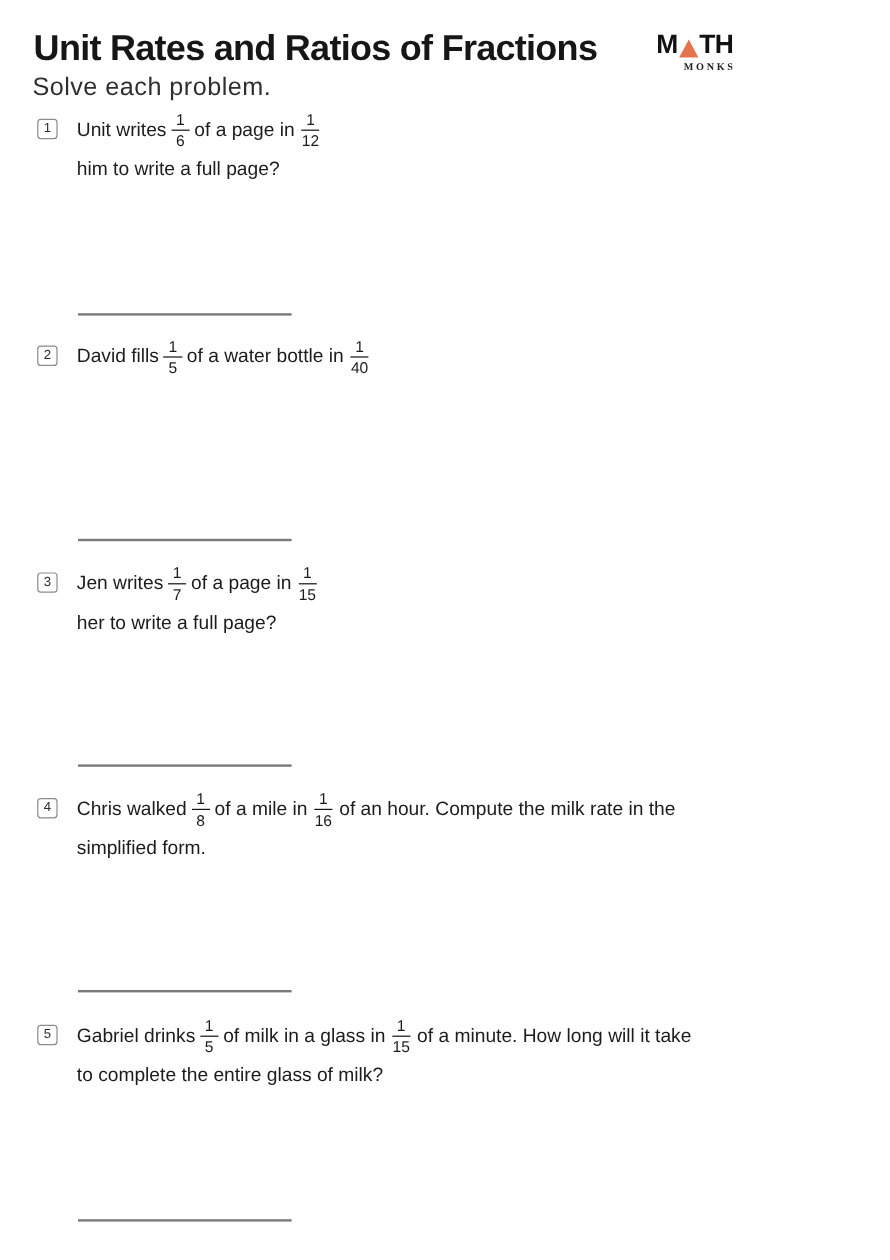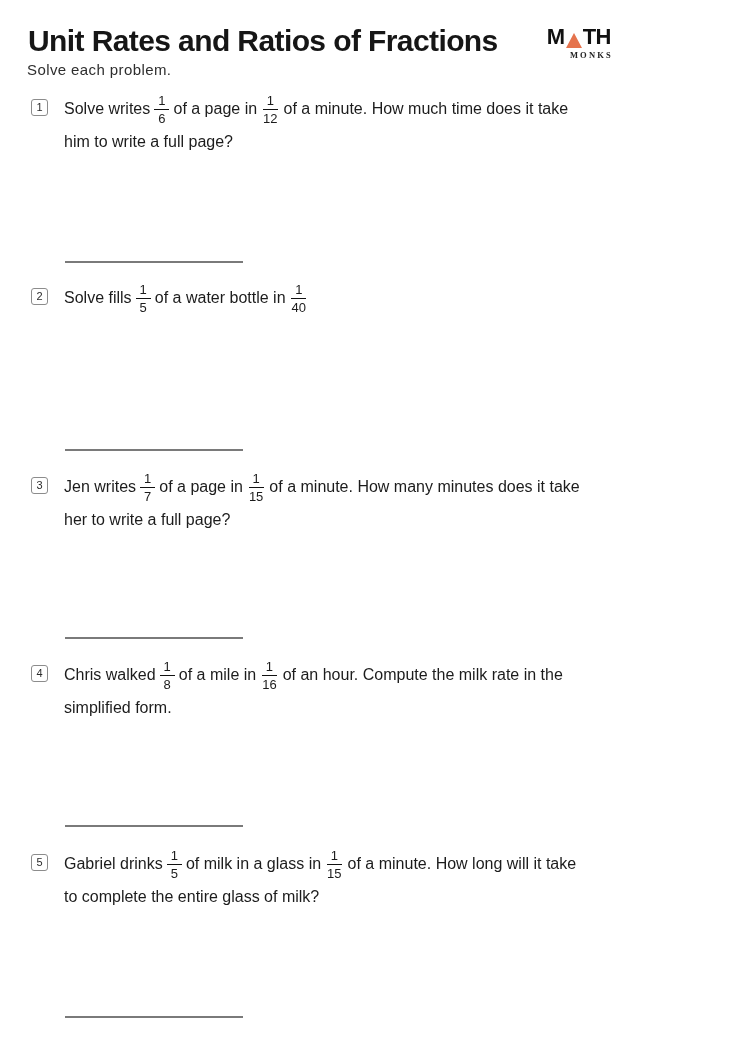--- a/index.html
+++ b/index.html
@@ -21,21 +21,21 @@
     font-weight: bold;
     letter-spacing: -0.6px;
     color: #161616;
     line-height: 1;
     white-space: nowrap;
   }
   .subtitle {
     position: absolute;
     left: 27px;
     top: 61px;
-    font-size: 15px;
+    font-size: 21px;
     letter-spacing: 0.4px;
     color: #2e2e2e;
   }
   .logo {
     position: absolute;
     top: 26px;
     right: 28px;
     text-align: right;
   }
   .logo-main {
@@ -131,51 +131,51 @@
       <span class="logo-triangle" style="border-bottom-color: rgb(229, 115, 77);"></span>
       <span>TH</span>
     </div>
     <div class="logo-sub">MONKS</div>
   </div>
 
   <p class="subtitle">Solve each problem.</p>
 
   <section class="problem" style="top:92px">
     <span class="qnum">1</span>
-    <p class="qtext"><span>Solve writes</span><span class="frac">
+    <p class="qtext"><span>Unit writes</span><span class="frac">
           <span class="num">1</span>
           <span class="den">6</span>
         </span><span>of a page in</span><span class="frac">
           <span class="num">1</span>
           <span class="den">12</span>
-        </span><span>of a minute. How much time does it take</span><span class="qline2">him to write a full page?</span></p>
+        </span><span class="qline2">him to write a full page?</span></p>
   </section>
   <div class="answer-line" style="top:261px"></div>
 
   <section class="problem" style="top:281px">
     <span class="qnum">2</span>
-    <p class="qtext"><span>Solve fills</span><span class="frac">
+    <p class="qtext"><span>David fills</span><span class="frac">
           <span class="num">1</span>
           <span class="den">5</span>
         </span><span>of a water bottle in</span><span class="frac">
           <span class="num">1</span>
           <span class="den">40</span>
         </span></p>
   </section>
   <div class="answer-line" style="top:449px"></div>
 
   <section class="problem" style="top:470px">
     <span class="qnum">3</span>
     <p class="qtext"><span>Jen writes</span><span class="frac">
           <span class="num">1</span>
           <span class="den">7</span>
         </span><span>of a page in</span><span class="frac">
           <span class="num">1</span>
           <span class="den">15</span>
-        </span><span>of a minute. How many minutes does it take</span><span class="qline2">her to write a full page?</span></p>
+        </span><span class="qline2">her to write a full page?</span></p>
   </section>
   <div class="answer-line" style="top:637px"></div>
 
   <section class="problem" style="top:658px">
     <span class="qnum">4</span>
     <p class="qtext"><span>Chris walked</span><span class="frac">
           <span class="num">1</span>
           <span class="den">8</span>
         </span><span>of a mile in</span><span class="frac">
           <span class="num">1</span>

